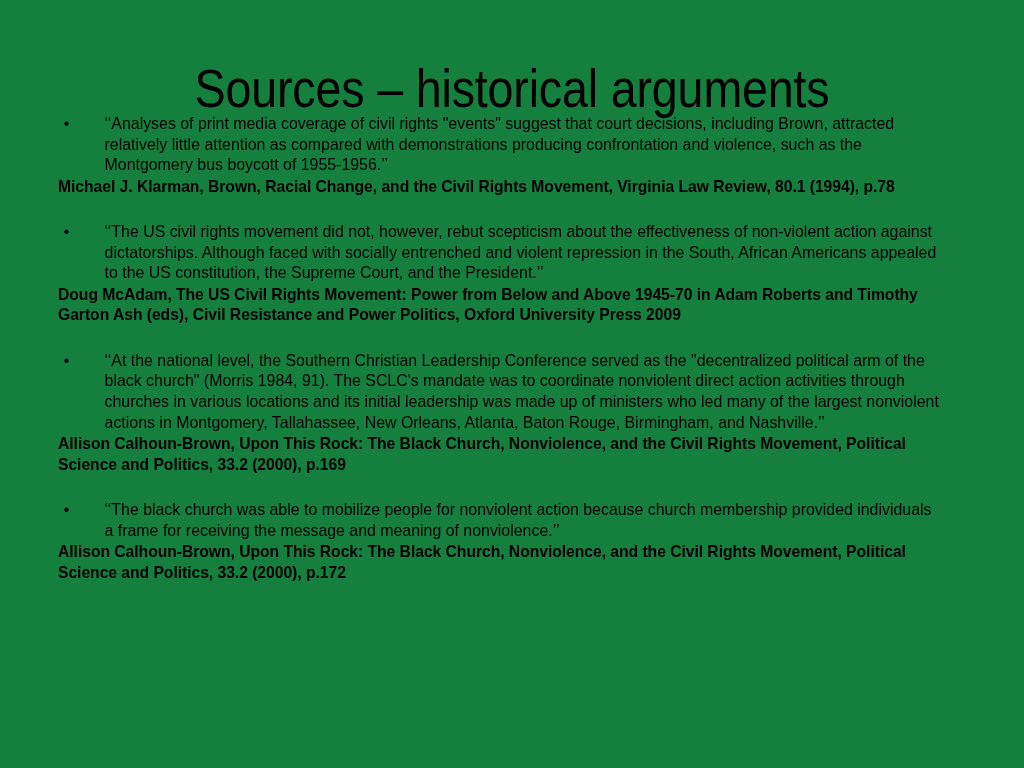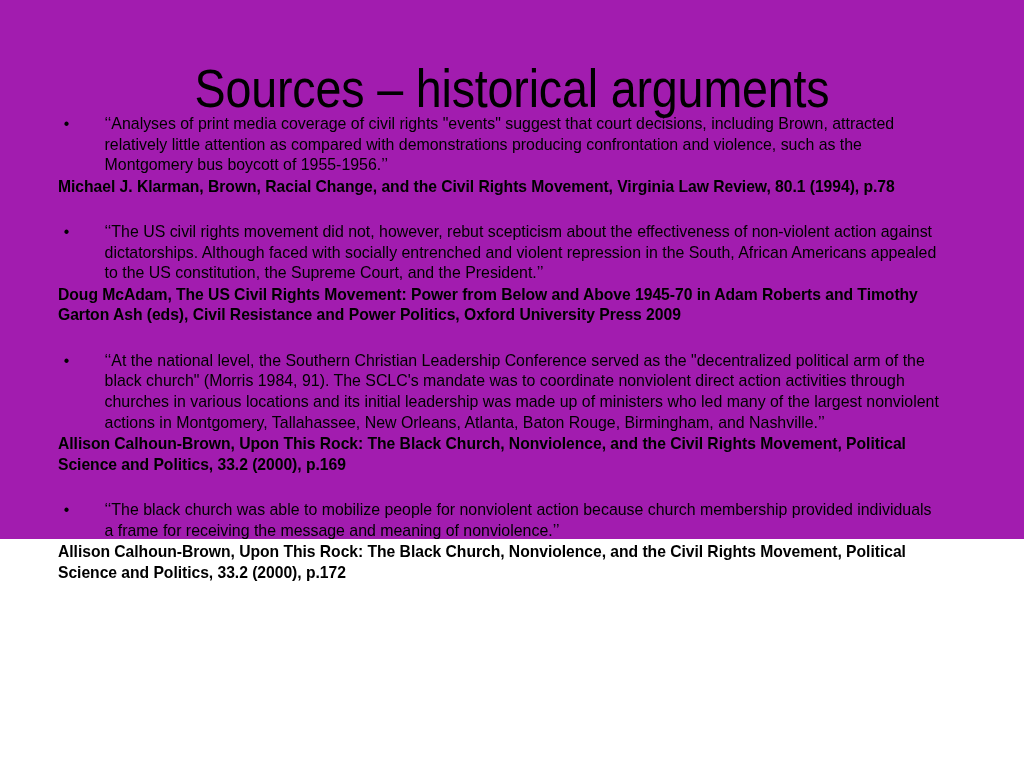--- a/index.html
+++ b/index.html
@@ -12,22 +12,22 @@
     height: 768px;
     overflow: hidden;
     font-family: "Liberation Sans", sans-serif;
     color: #000000;
     -webkit-font-smoothing: antialiased;
   }
 
   .slide {
     position: relative;
     width: 1024px;
-    height: 539px;
-    background: #a21caf;
+    height: 768px;
+    background: #15803d;
     box-sizing: border-box;
   }
 
   
   .slide-title {
     position: absolute;
     top: 22px;
     left: 0;
     width: 1024px;
     text-align: center;

